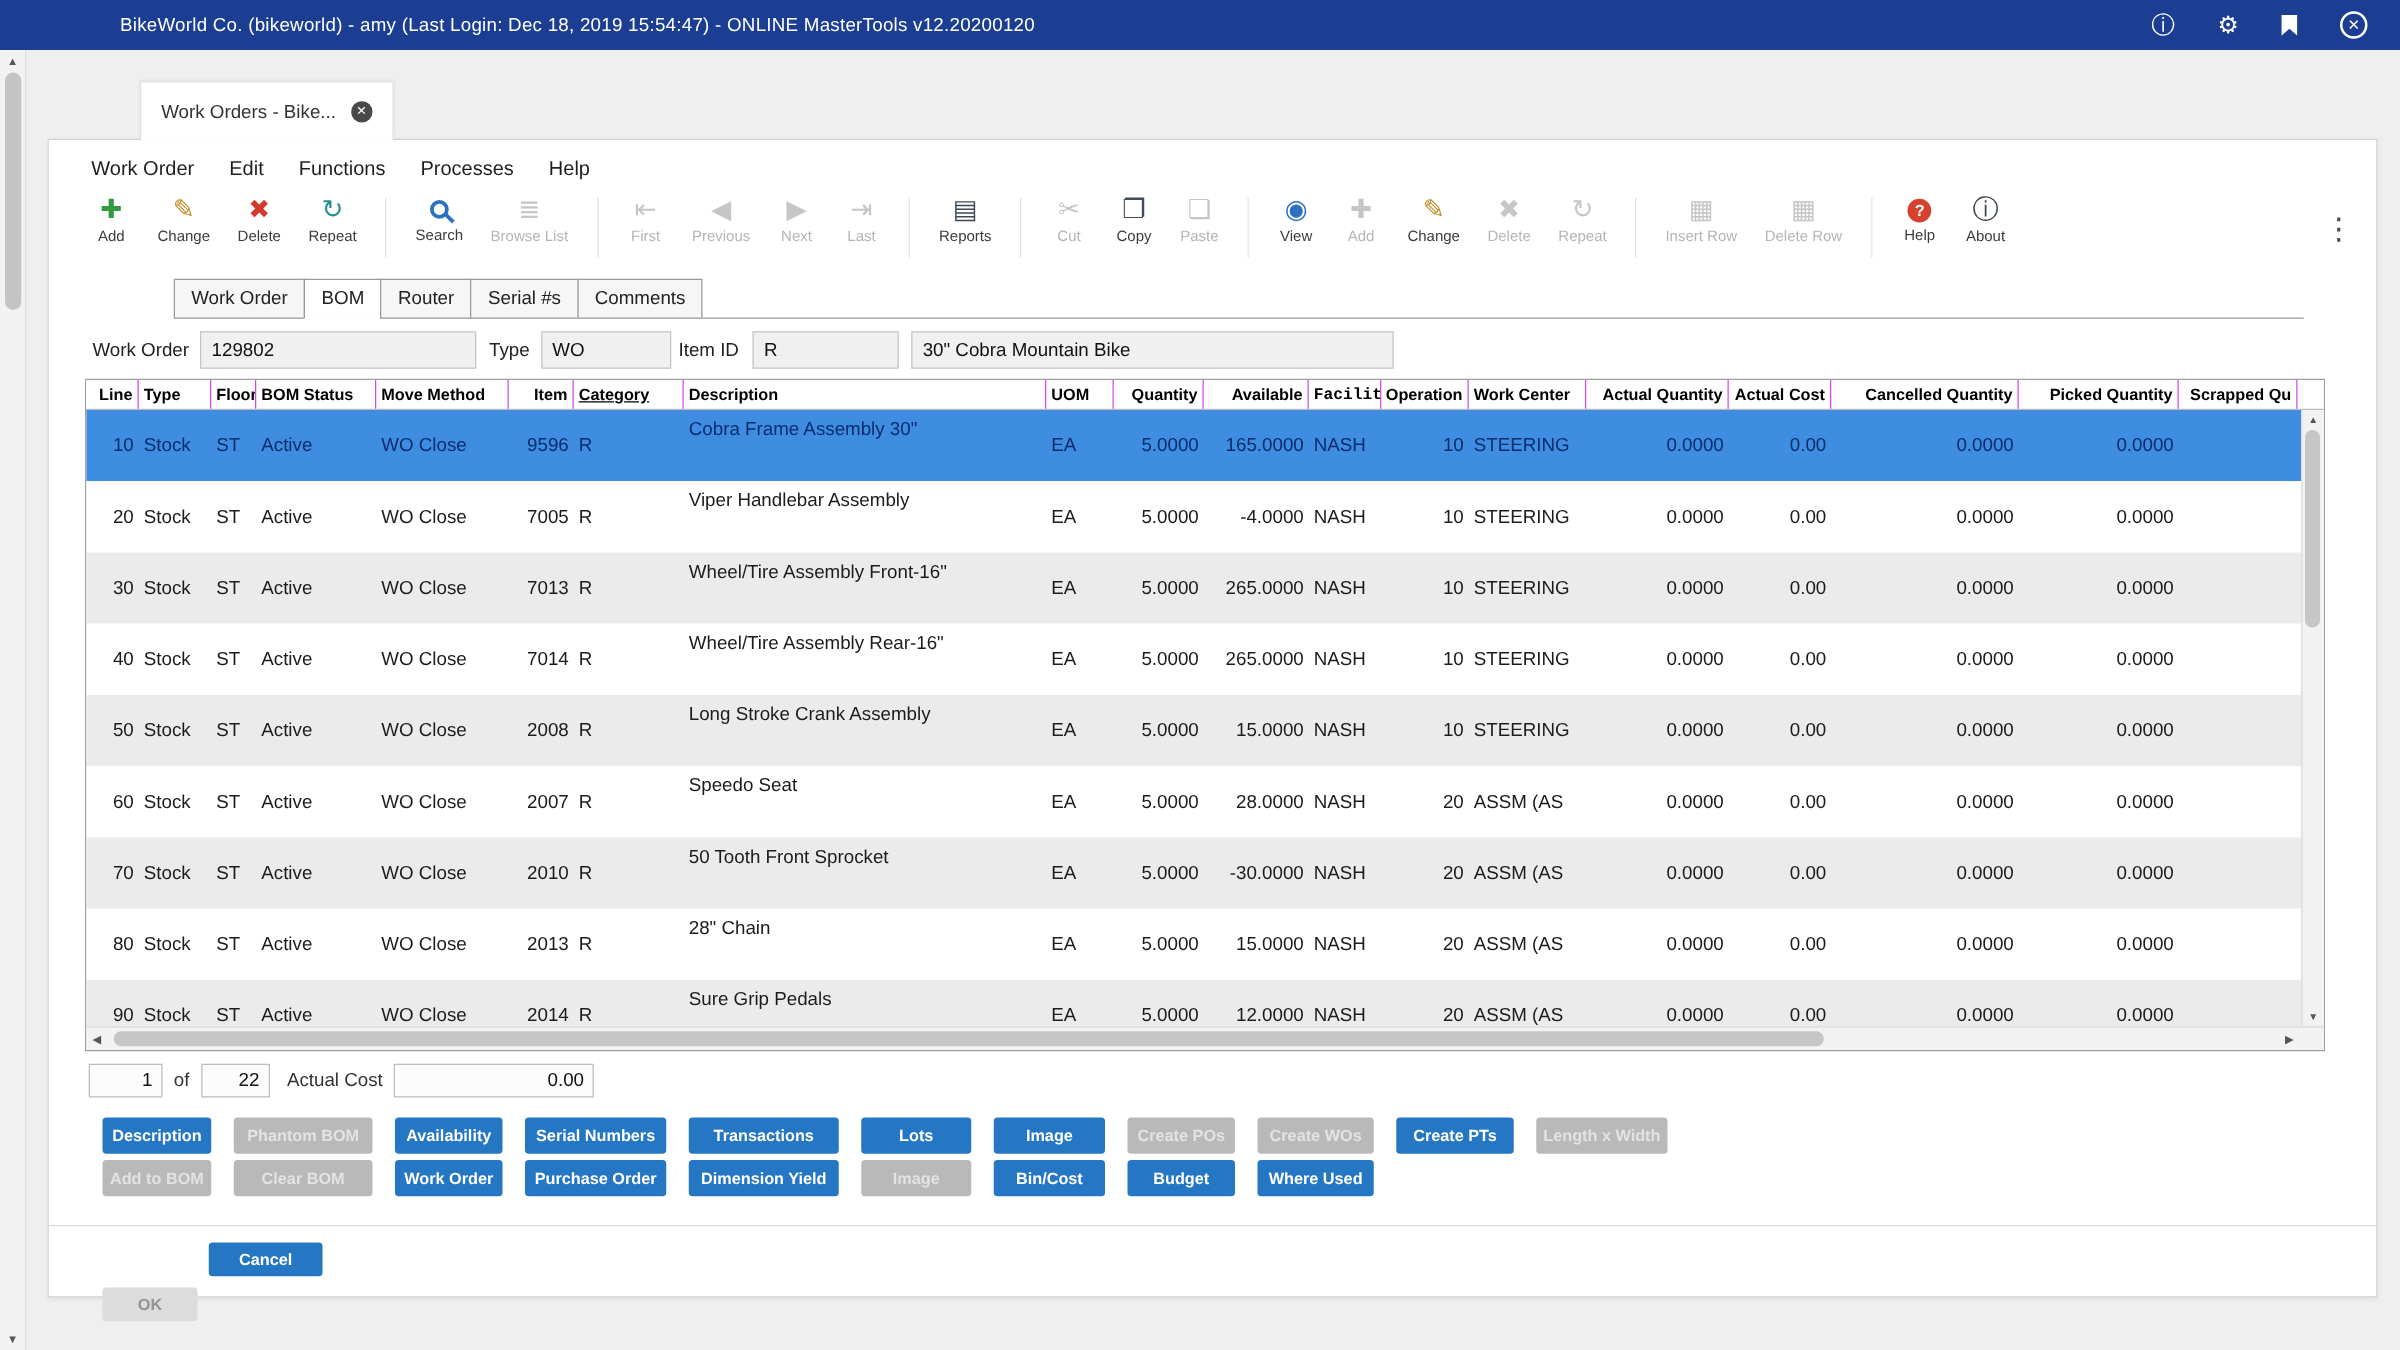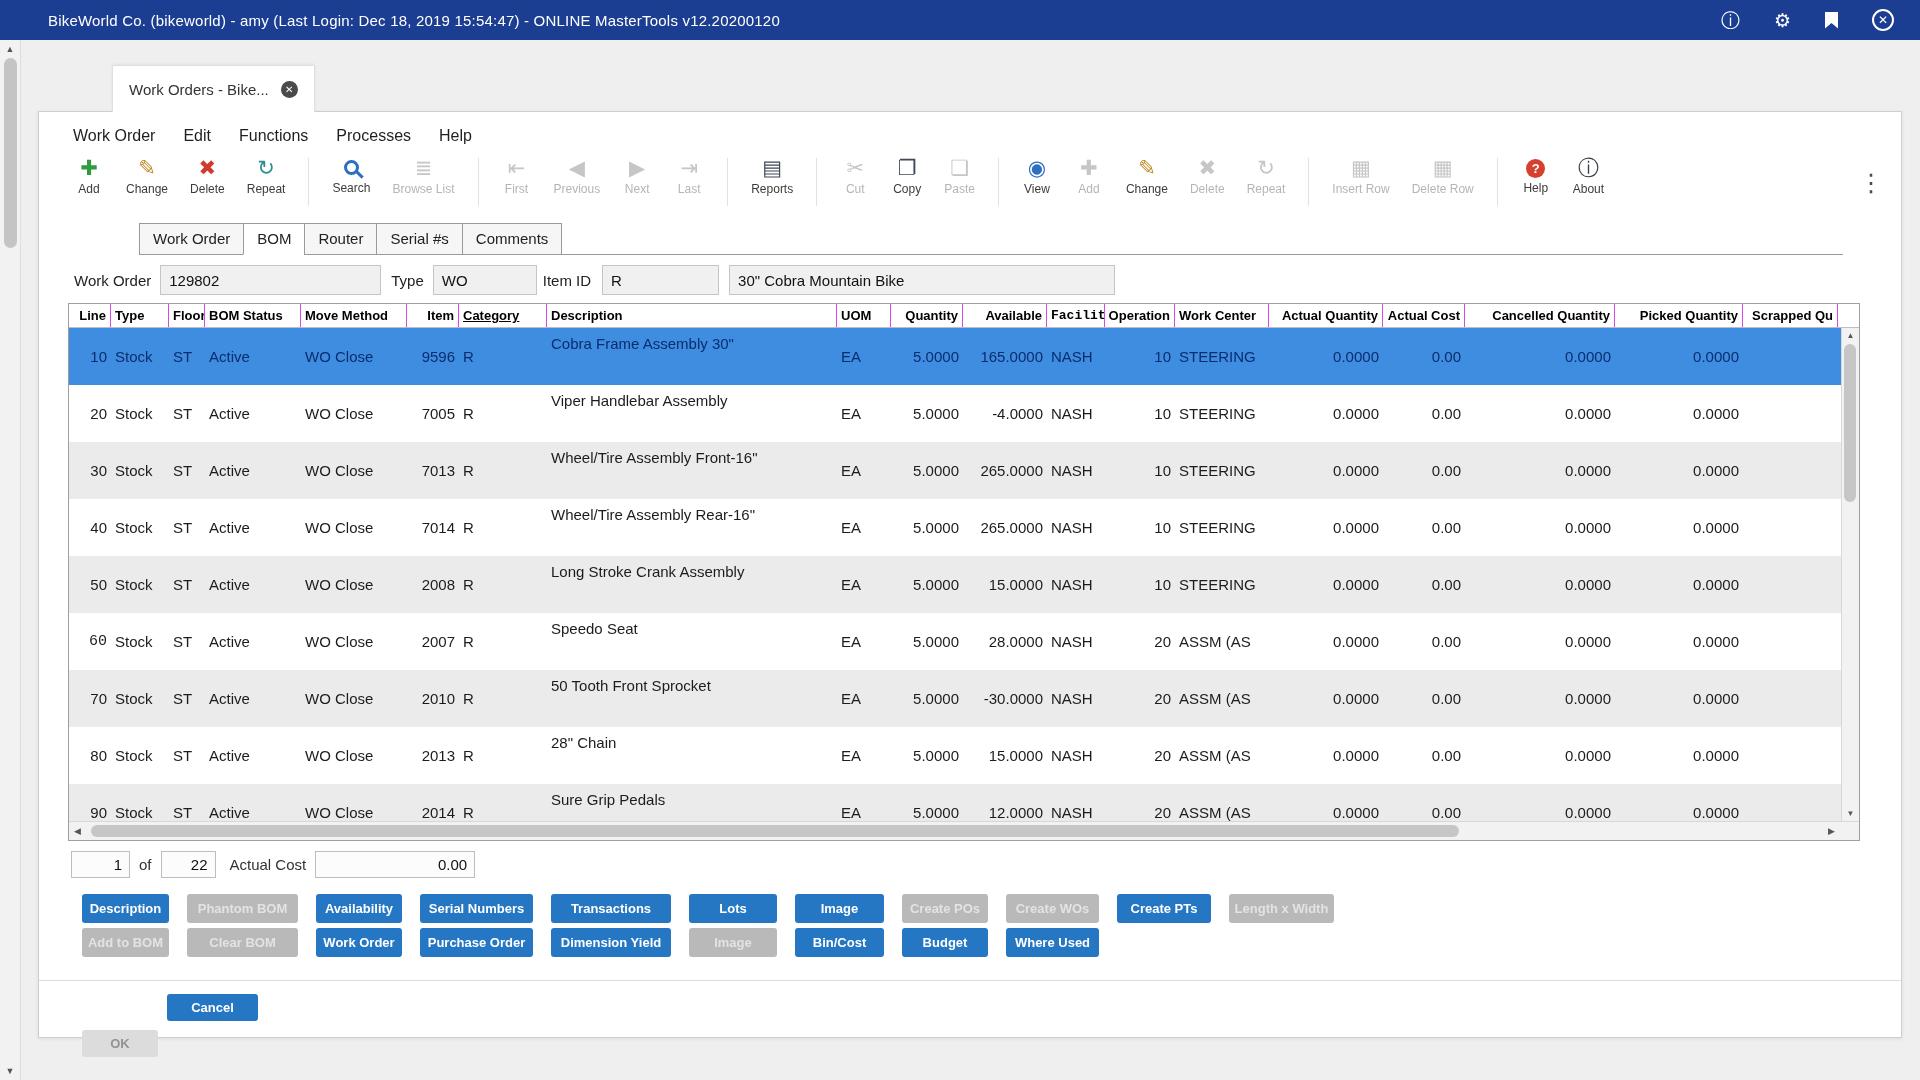--- a/index.html
+++ b/index.html
@@ -1,21 +1,21 @@
 <!DOCTYPE html>
 <html><head>
 <meta charset="utf-8">
 <style>
   * { box-sizing: border-box; margin: 0; padding: 0; }
   html,body { width:1920px; height:1080px; overflow:hidden; }
   body { background:#efefef; font-family:"Liberation Sans",sans-serif; }
 
   
   .titlebar { position:absolute; left:0; top:0; width:1920px; height:40px;
-    background:#1b3d92; color:#fff; display:flex; align-items:center; }
+    background:#1b3d92; color:#fff; display:flex; align-items:center;padding-left:48px; }
   .tb-title { padding-left:48px; font-size:15px; letter-spacing:.2px; }
   .tb-icons { margin-left:auto; display:flex; align-items:center; gap:34px; padding-right:26px; }
   .tbi { font-size:19px; line-height:1; color:#fff; cursor:default; }
   .bookmark { width:13px; height:17px; background:#fff;
     clip-path:polygon(0 0,100% 0,100% 100%,50% 68%,0 100%); }
   .closec { width:22px; height:22px; border:2px solid #fff; border-radius:50%;
     display:flex; align-items:center; justify-content:center; font-size:12px; }
 
   
   .left-scroll { position:absolute; left:0; top:40px; width:21px; height:1040px;
@@ -404,21 +404,21 @@
             <div class="gcell" style="width: 58px;">NASH</div>
             <div class="gcell ar" style="width: 70px;">10</div>
             <div class="gcell" style="width: 94px;">STEERING</div>
             <div class="gcell ar" style="width: 114px;">0.0000</div>
             <div class="gcell ar" style="width: 82px;">0.00</div>
             <div class="gcell ar" style="width: 150px;">0.0000</div>
             <div class="gcell ar" style="width: 128px;">0.0000</div>
             <div class="gcell ar" style="width: 95px;"></div>
           </div>
           <div class="grow">
-            <div class="gcell ar" style="width: 42px; font-family: Liberation Mono, monospace;">60</div>
+            <div class="gcell ar" style="width: 42px;">60</div>
             <div class="gcell" style="width: 58px;">Stock</div>
             <div class="gcell" style="width: 36px;">ST</div>
             <div class="gcell" style="width: 96px;">Active</div>
             <div class="gcell" style="width: 106px;">WO Close</div>
             <div class="gcell ar" style="width: 52px;">2007</div>
             <div class="gcell" style="width: 88px;">R</div>
             <div class="gcell top" style="width: 290px;">Speedo Seat</div>
             <div class="gcell" style="width: 54px;">EA</div>
             <div class="gcell ar" style="width: 72px;">5.0000</div>
             <div class="gcell ar" style="width: 84px;">28.0000</div>

